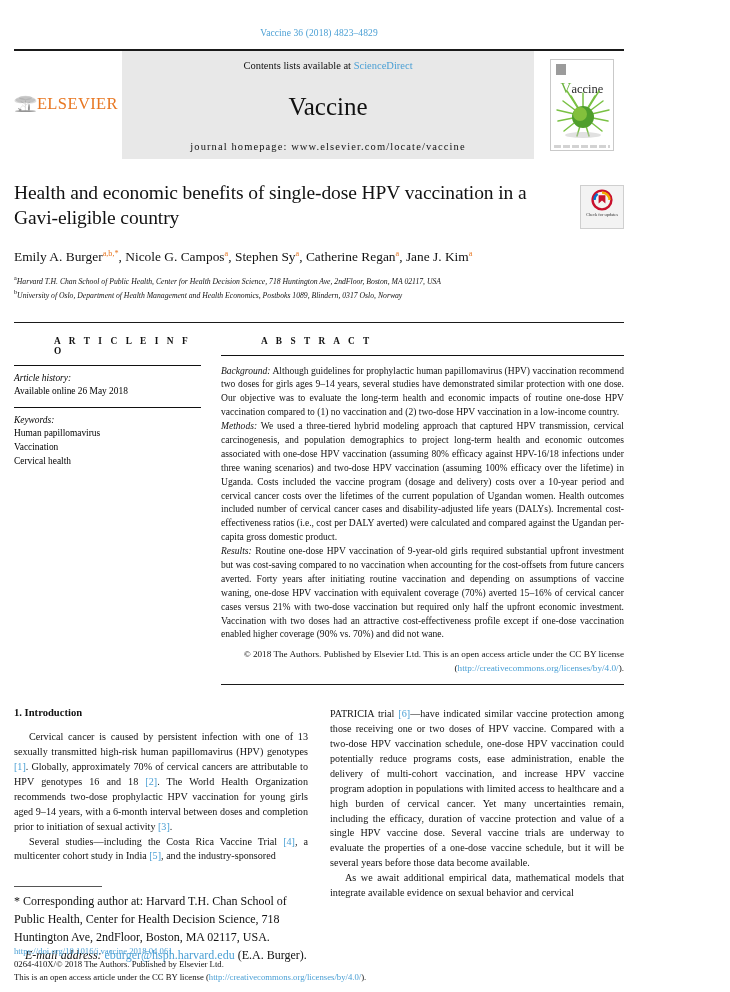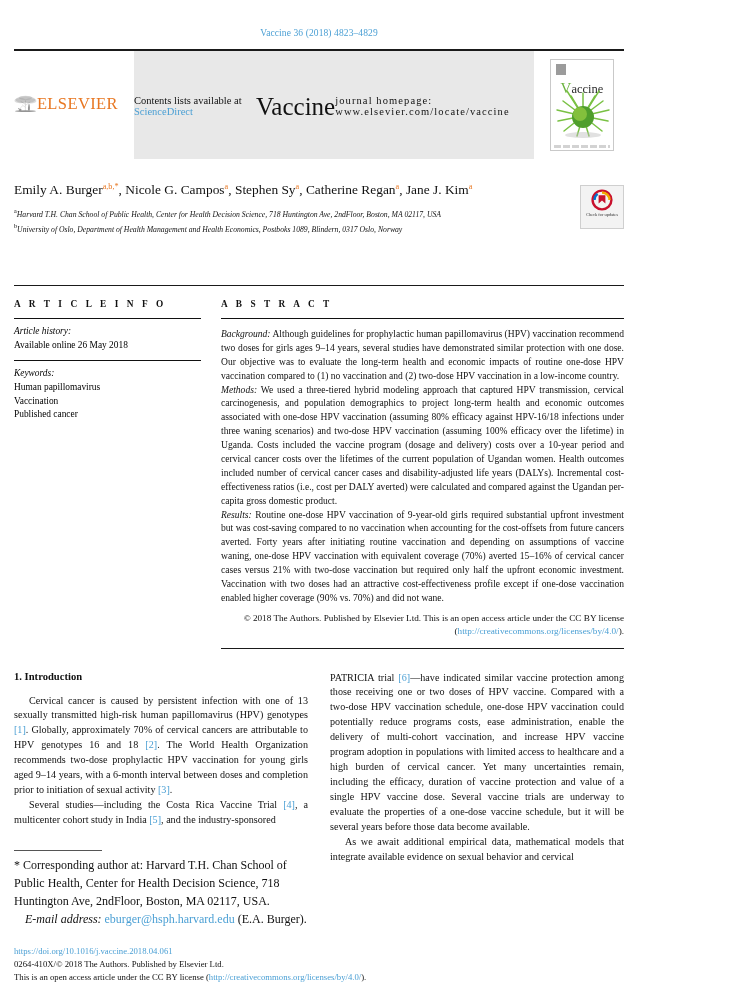--- a/index.html
+++ b/index.html
@@ -60,25 +60,25 @@
     font-size: 16.5px;
     letter-spacing: .4px;
     color: #E87722;
     line-height: 1;
     margin-top: 1px;
   }
   .journal-band {
     flex: 1 1 auto;
     background: #e8e8e8;
     display: flex;
-    flex-direction: row;
+    flex-direction: column;
     justify-content: space-between;
     align-items: center;
     padding: 9px 0 7px 0;
-    margin-left: 16px;
+    margin-left: 4px;
     box-sizing: border-box;
   }
   .contents-line {
     font-size: 10.5px;
     color: #111;
   }
   .contents-line .sd {
     color: #4a9fd4;
   }
   .journal-title {
@@ -206,20 +206,21 @@
   .col-abs {
     flex: 1 1 auto;
     padding-left: 4px;
   }
   .sec-head {
     font-size: 9.3px;
     font-weight: bold;
     letter-spacing: 3.1px;
     color: #111;
     margin-bottom: 9px;
+    margin-left: 40px;
   }
   .info-grp { padding-top: 6px; padding-bottom: 8px; }
   .info-grp.bordered { border-top: 1px solid #111; }
   .info-ital { font-style: italic; font-size: 9.4px; line-height: 1.45; }
   .info-line { font-size: 9.4px; line-height: 1.45; }
 
   .abs-body {
     border-top: 1px solid #111;
     padding-top: 8px;
     font-size: 9.55px;
@@ -358,20 +359,21 @@
             <ellipse cx="32" cy="46" rx="18" ry="3" fill="#bdbdbd" opacity=".45"></ellipse>
           </svg>
           <div class="cover-foot"></div>
         </div>
       </div>
 
     </div>
   </div>
 
   <div class="title-block">
+    <h1 class="art-title">Health and economic benefits of single-dose HPV vaccination in a Gavi-eligible country</h1>
 
     <div class="crossmark">
       <svg width="22" height="22" viewBox="0 0 22 22">
         <circle cx="11" cy="11" r="9.4" fill="none" stroke="#c8102e" stroke-width="2.4"></circle>
         <path d="M11 3.5 a7.5 7.5 0 0 1 7.5 7.5" fill="none" stroke="#f2a900" stroke-width="2.4"></path>
         <path d="M3.5 11 a7.5 7.5 0 0 1 3.1 -6.1" fill="none" stroke="#0072ce" stroke-width="2.4"></path>
         <path d="M7.6 14.6 L7.6 6.2 L14.4 6.2 L14.4 14.6 L11 11.6 Z" fill="#c8102e"></path>
       </svg>
       <div class="cm-label">Check for updates</div>
     </div>
@@ -395,21 +397,21 @@
     <div class="col-info">
       <div class="sec-head">A R T I C L E   I N F O</div>
       <div class="info-grp bordered">
         <div class="info-ital">Article history:</div>
         <div class="info-line">Available online 26 May 2018</div>
       </div>
       <div class="info-grp bordered">
         <div class="info-ital">Keywords:</div>
         <div class="info-line">Human papillomavirus</div>
         <div class="info-line">Vaccination</div>
-        <div class="info-line">Published cancer</div>
+        <div class="info-line">Cervical health</div>
       </div>
     </div>
 
     <div class="col-abs">
       <div class="sec-head">A B S T R A C T</div>
       <div class="abs-body">
         <p><i>Background:</i><span> Although guidelines for prophylactic human papillomavirus (HPV) vaccination recommend two doses for girls ages 9–14 years, several studies have demonstrated similar protection with one dose. Our objective was to evaluate the long-term health and economic impacts of routine one-dose HPV vaccination compared to (1) no vaccination and (2) two-dose HPV vaccination in a low-income country.</span></p>
         <p><i>Methods:</i><span> We used a three-tiered hybrid modeling approach that captured HPV transmission, cervical carcinogenesis, and population demographics to project long-term health and economic outcomes associated with one-dose HPV vaccination (assuming 80% efficacy against HPV-16/18 infections under three waning scenarios) and two-dose HPV vaccination (assuming 100% efficacy over the lifetime) in Uganda. Costs included the vaccine program (dosage and delivery) costs over a 10-year period and cervical cancer costs over the lifetimes of the current population of Ugandan women. Health outcomes included number of cervical cancer cases and disability-adjusted life years (DALYs). Incremental cost-effectiveness ratios (i.e., cost per DALY averted) were calculated and compared against the Ugandan per-capita gross domestic product.</span></p>
         <p><i>Results:</i><span> Routine one-dose HPV vaccination of 9-year-old girls required substantial upfront investment but was cost-saving compared to no vaccination when accounting for the cost-offsets from future cancers averted. Forty years after initiating routine vaccination and depending on assumptions of vaccine waning, one-dose HPV vaccination with equivalent coverage (70%) averted 15–16% of cervical cancer cases versus 21% with two-dose vaccination but required only half the upfront economic investment. Vaccination with two doses had an attractive cost-effectiveness profile except if one-dose vaccination enabled higher coverage (90% vs. 70%) and did not wane.</span></p>
         <div class="copyright"><span>© 2018 The Authors. Published by Elsevier Ltd. This is an open access article under the CC BY license (</span><span class="lnk">http://creativecommons.org/licenses/by/4.0/</span><span>).</span></div>

